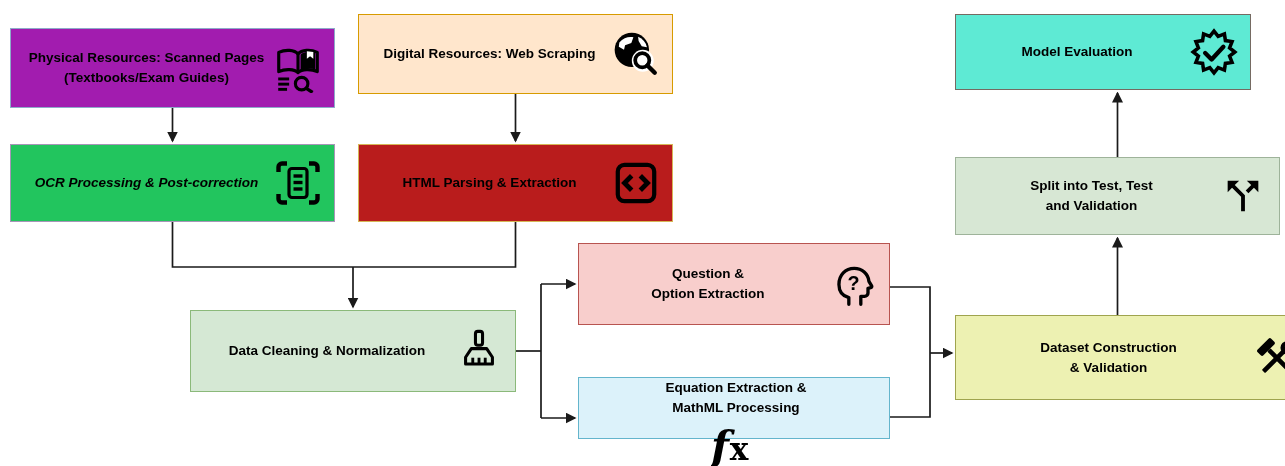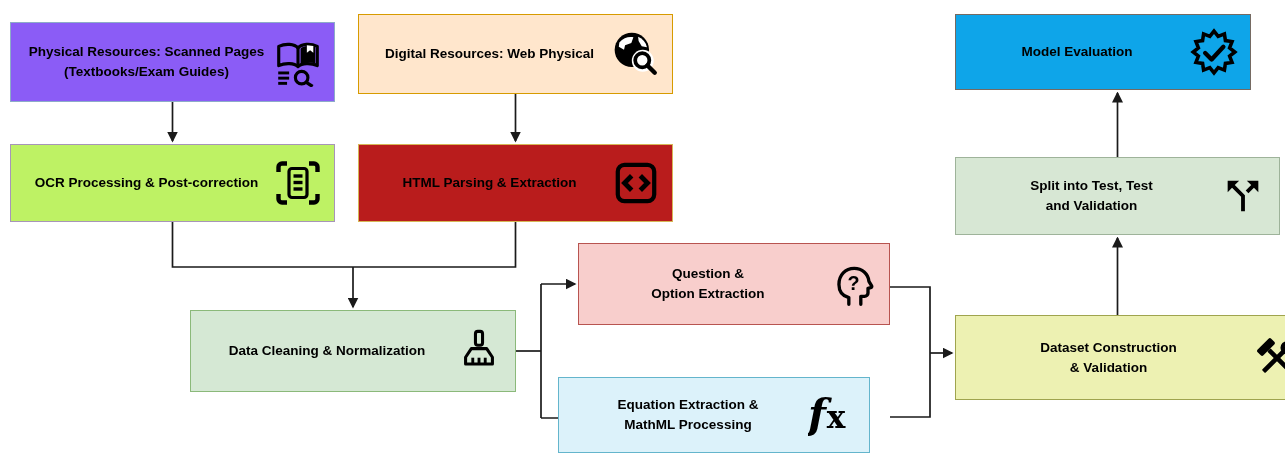--- a/index.html
+++ b/index.html
@@ -62,53 +62,53 @@
     <path class="edge" d="M541 284 V418" stroke="#1a1a1a"></path>
     <path class="edge" d="M541 284 H575" marker-end="url(#arrow)" stroke="#1a1a1a"></path>
     <path class="edge" d="M541 418 H575" marker-end="url(#arrow)" stroke="#1a1a1a"></path>
     <path class="edge" d="M890 287 H930 V353" stroke="#1a1a1a"></path>
     <path class="edge" d="M890 417 H930 V353" stroke="#1a1a1a"></path>
     <path class="edge" d="M930 353 H952" marker-end="url(#arrow)" stroke="#1a1a1a"></path>
     <path class="edge" d="M1117.5 315 V238" marker-end="url(#arrow)" stroke="#1a1a1a"></path>
     <path class="edge" d="M1117.5 157 V93" marker-end="url(#arrow)" stroke="#1a1a1a"></path>
   </svg>
 
-  <div class="node" style="left: 10px; top: 22px; width: 325px; height: 80px; background: #8b5cf6; border-color: rgb(141, 171, 201);">
+  <div class="node" style="left: 10px; top: 28px; width: 325px; height: 80px; background: #a21caf; border-color: rgb(141, 171, 201);">
     <span class="label" style="color: rgb(0, 0, 0);">Physical Resources: Scanned Pages
 (Textbooks/Exam Guides)</span>
     <span class="icon">
       <svg width="50" height="50" viewBox="0 0 48 48" fill="none" stroke="#000">
         <path d="M24 10.5 C20.5 6.5 12 6 5.5 9 V27.5 C12 24.5 20.5 25 24 28.5 C27.5 25 36 24.5 42.5 27.5 V9 C36 6 27.5 6.5 24 10.5 Z" stroke-width="3" stroke-linejoin="round"></path>
         <line x1="24" y1="10.5" x2="24" y2="28.5" stroke-width="3"></line>
         <path d="M26.5 11 C30 8 36.5 7.6 40.5 9.8 V25.2 C35.5 23.8 29.5 24.4 26.5 26.3 Z" fill="#000" stroke="none"></path>
         <path d="M32.5 7.8 v7.4 l3.1 -2.5 3.1 2.5 V8.6 Z" fill="#fff" stroke="none"></path>
         <line x1="5" y1="34.5" x2="15.5" y2="34.5" stroke-width="2.8"></line>
         <line x1="5" y1="39.5" x2="15.5" y2="39.5" stroke-width="2.8"></line>
         <line x1="5" y1="44.5" x2="13.5" y2="44.5" stroke-width="2.8"></line>
         <circle cx="27.5" cy="39" r="6" stroke-width="3"></circle>
         <line x1="32" y1="43.5" x2="38" y2="47.5" stroke-width="3.2"></line>
       </svg>
     </span>
   </div>
 
   <div class="node" style="left: 358px; top: 14px; width: 315px; height: 80px; background: rgb(255, 230, 204); border-color: rgb(215, 155, 0);">
-    <span class="label" style="color: rgb(0, 0, 0);">Digital Resources: Web Physical</span>
+    <span class="label" style="color: rgb(0, 0, 0);">Digital Resources: Web Scraping</span>
     <span class="icon">
       <svg width="50" height="50" viewBox="0 0 48 48">
         <circle cx="20" cy="20" r="16.5" fill="#000"></circle>
         <path d="M8 13 C12 8.5 17 7 21.5 8 L19.5 13.5 13.5 15.5 12.5 20 7.5 17 Z" fill="#fff"></path>
         <path d="M26 7.5 C30.5 9.5 33.5 13 34.5 17.5 L29.5 16.5 26.5 11.5 Z" fill="#fff"></path>
         <circle cx="30.5" cy="30.5" r="10.5" fill="#fff"></circle>
         <circle cx="30" cy="30" r="6.8" fill="#fff" stroke="#000" stroke-width="3.6"></circle>
         <line x1="35" y1="35" x2="42" y2="42" stroke="#000" stroke-width="4.2" stroke-linecap="round"></line>
       </svg>
     </span>
   </div>
 
-  <div class="node" style="left: 10px; top: 144px; width: 325px; height: 78px; background: #bef264; border-color: rgb(167, 149, 184);">
+  <div class="node" style="left: 10px; top: 144px; width: 325px; height: 78px; background: #22c55e; border-color: rgb(167, 149, 184); font-style: italic;">
     <span class="label" style="color: rgb(0, 0, 0);">OCR Processing &amp; Post-correction</span>
     <span class="icon">
       <svg width="48" height="48" viewBox="0 0 48 48" fill="none" stroke="#000">
         <path d="M4.5 13 V8 a3.5 3.5 0 0 1 3.5 -3.5 H13" stroke-width="4.4"></path>
         <path d="M35 4.5 H40 a3.5 3.5 0 0 1 3.5 3.5 V13" stroke-width="4.4"></path>
         <path d="M43.5 35 V40 a3.5 3.5 0 0 1 -3.5 3.5 H35" stroke-width="4.4"></path>
         <path d="M13 43.5 H8 a3.5 3.5 0 0 1 -3.5 -3.5 V35" stroke-width="4.4"></path>
         <rect x="15" y="9.5" width="18" height="29" rx="3" stroke-width="3.2"></rect>
         <line x1="19.5" y1="17" x2="28.5" y2="17" stroke-width="3.4"></line>
         <line x1="19.5" y1="23.5" x2="28.5" y2="23.5" stroke-width="3.4"></line>
@@ -145,21 +145,21 @@
     <span class="label" style="color: rgb(0, 0, 0);">Question &amp;
 Option Extraction</span>
     <span class="icon">
       <svg width="50" height="50" viewBox="0 0 48 48" fill="none" stroke="#000">
         <path d="M20 43.5 V37 C13.8 35.4 10.5 30.6 10.5 24.4 C10.5 15.6 16.6 9 25.2 9 c7.4 0 13.4 5.2 14.1 12.4 l2.6 4.4 c.4 .7 0 1.5 -.9 1.7 l-2.6 .6 v4.5 c0 1.8 -1.5 3.2 -3.3 3.2 h-3.6 v7.7" stroke-width="3.2" stroke-linejoin="round" stroke-linecap="round"></path>
         <text x="24.5" y="30" text-anchor="middle" font-family="Liberation Sans, sans-serif" font-size="19" font-weight="bold" fill="#000" stroke="none">?</text>
       </svg>
     </span>
   </div>
 
-  <div class="node" style="left: 558px; top: 377px; width: 312px; height: 76px; background: rgb(220, 242, 250); border-color: rgb(100, 181, 204);">
+  <div class="node" style="left: 578px; top: 377px; width: 312px; height: 62px; background: rgb(220, 242, 250); border-color: rgb(100, 181, 204); flex-direction: column;">
     <span class="label" style="color: rgb(0, 0, 0);">Equation Extraction &amp;
 MathML Processing</span>
     <span class="icon">
       <svg width="50" height="50" viewBox="0 0 48 48">
         <text x="0" y="36" font-family="DejaVu Serif, serif" font-style="italic" font-weight="bold" font-size="40" fill="#000">ƒ</text>
         <text x="18" y="36" font-family="DejaVu Serif, serif" font-weight="bold" font-size="30" fill="#000">x</text>
       </svg>
     </span>
   </div>
 
@@ -184,21 +184,21 @@
   <div class="node" style="left: 955px; top: 157px; width: 325px; height: 78px; background: rgb(215, 231, 212); border-color: rgb(158, 179, 154);">
     <span class="label" style="color: rgb(0, 0, 0);">Split into Test, Test
 and Validation</span>
     <span class="icon">
       <svg width="46" height="46" viewBox="0 0 48 48">
         <path transform="scale(2)" fill="#000" d="M14 4l2.29 2.29-2.88 2.88 1.42 1.42 2.88-2.88L20 10V4zm-4 0H4v6l2.29-2.29 4.71 4.7V20h2v-8.41l-5.29-5.3z"></path>
       </svg>
     </span>
   </div>
 
-  <div class="node" style="left: 955px; top: 14px; width: 296px; height: 76px; background: #0ea5e9; border-color: rgb(117, 106, 98);">
+  <div class="node" style="left: 955px; top: 14px; width: 296px; height: 76px; background: #5eead4; border-color: rgb(117, 106, 98);">
     <span class="label" style="color: rgb(0, 0, 0);">Model Evaluation</span>
     <span class="icon">
       <svg width="50" height="50" viewBox="0 0 48 48" fill="none" stroke="#000">
         <polygon stroke-width="3.4" points="44,24 38.97,28.01 41.32,34 34.96,34.96 34,41.32 28.01,38.97 24,44 19.99,38.97 14,41.32 13.04,34.96 6.68,34 9.03,28.01 4,24 9.03,19.99 6.68,14 13.04,13.04 14,6.68 19.99,9.03 24,4 28.01,9.03 34,6.68 34.96,13.04 41.32,14 38.97,19.99"></polygon>
         <path d="M15.5 25 l6.2 6.2 L33 19" stroke-width="4.2" stroke-linecap="round" stroke-linejoin="round"></path>
       </svg>
     </span>
   </div>
 
 </div>

